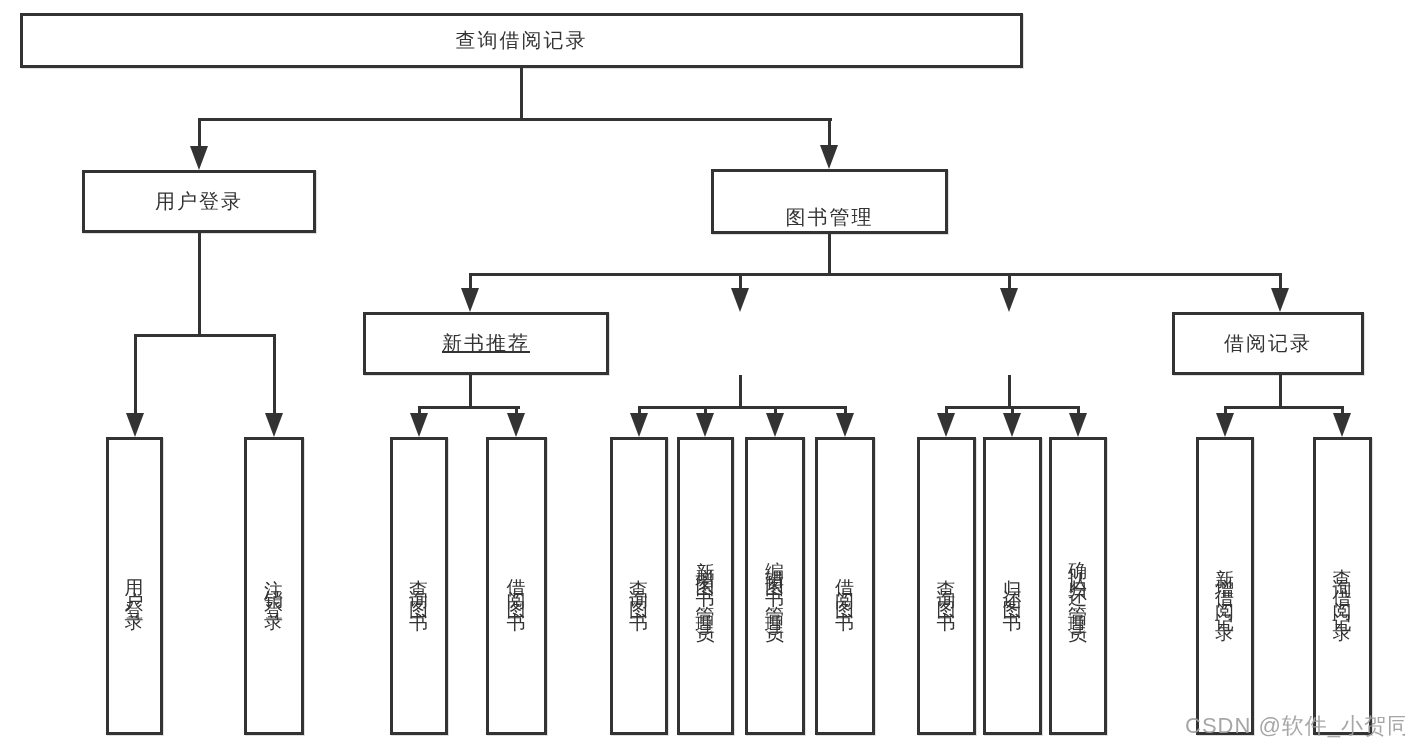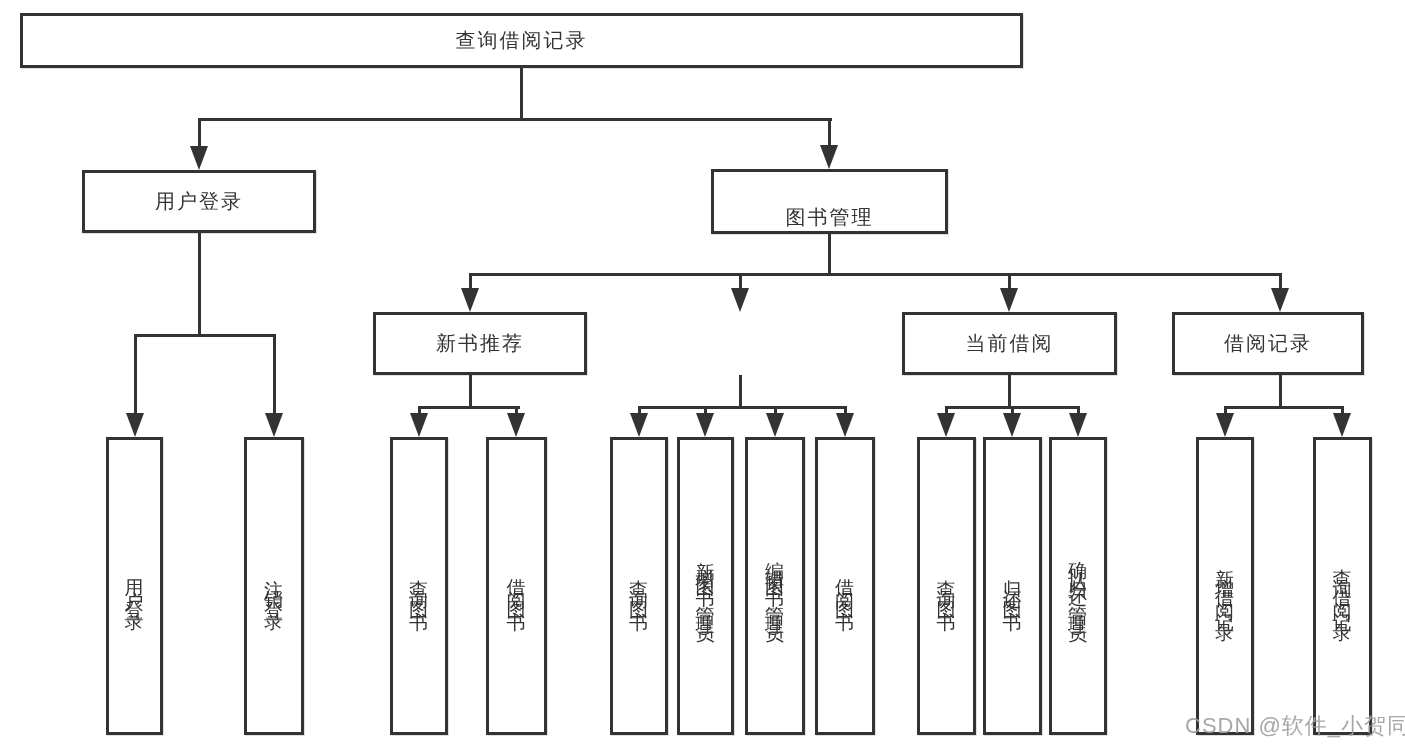--- a/index.html
+++ b/index.html
@@ -61,28 +61,25 @@
   </div>
 
   <div class="node" style="left:82px;top:170px;width:234px;height:63px;">
     <span>用户登录</span>
   </div>
 
   <div class="node" style="left:711px;top:169px;width:237px;height:65px;align-items:flex-end;">
     <span>图书管理</span>
   </div>
 
-  <div class="node" style="left:373px;top:312px;width:214px;height:63px;">
+  <div class="node" style="left:363px;top:312px;width:246px;height:63px;text-decoration:underline;">
     <span>新书推荐</span>
   </div>
 
 
-  <div class="node" style="left:902px;top:312px;width:215px;height:63px;">
-    <span>当前借阅</span>
-  </div>
 
   <div class="node" style="left:1172px;top:312px;width:192px;height:63px;">
     <span>借阅记录</span>
   </div>
 
   <div class="node leaf" style="left:106px;top:437px;width:57px;height:298px;">
     <span class="vtext">用户登录</span>
   </div>
 
   <div class="node leaf" style="left:244px;top:437px;width:60px;height:298px;">

